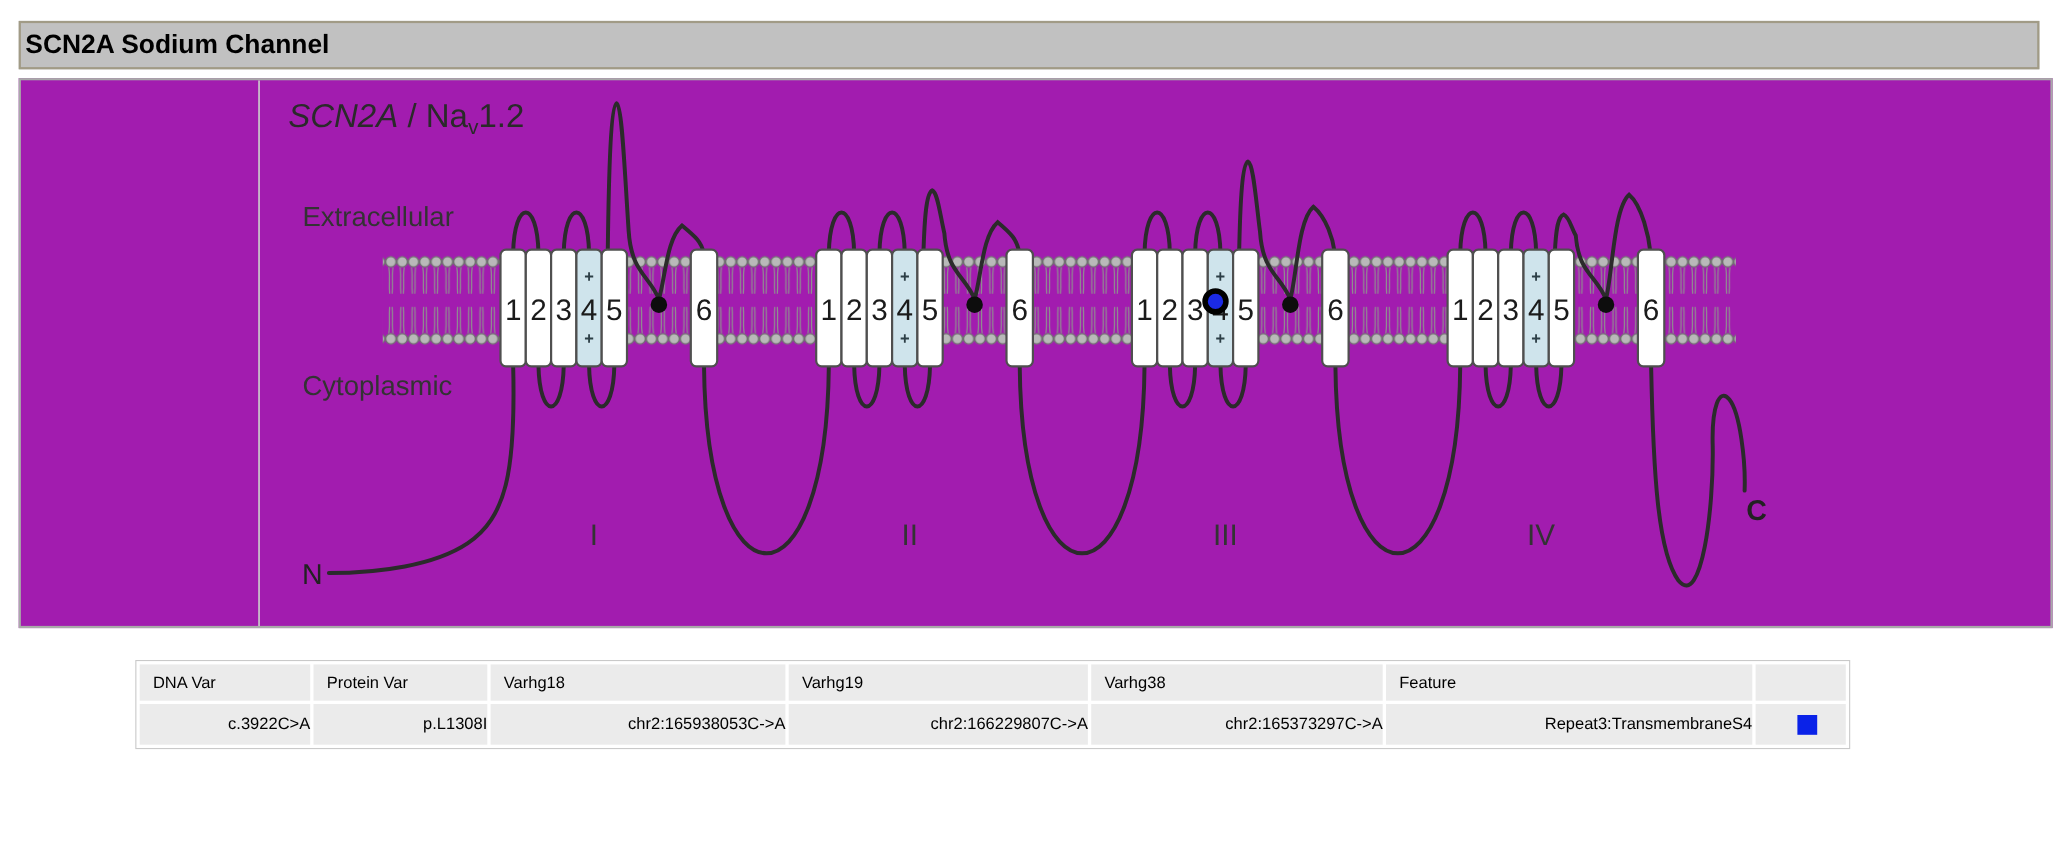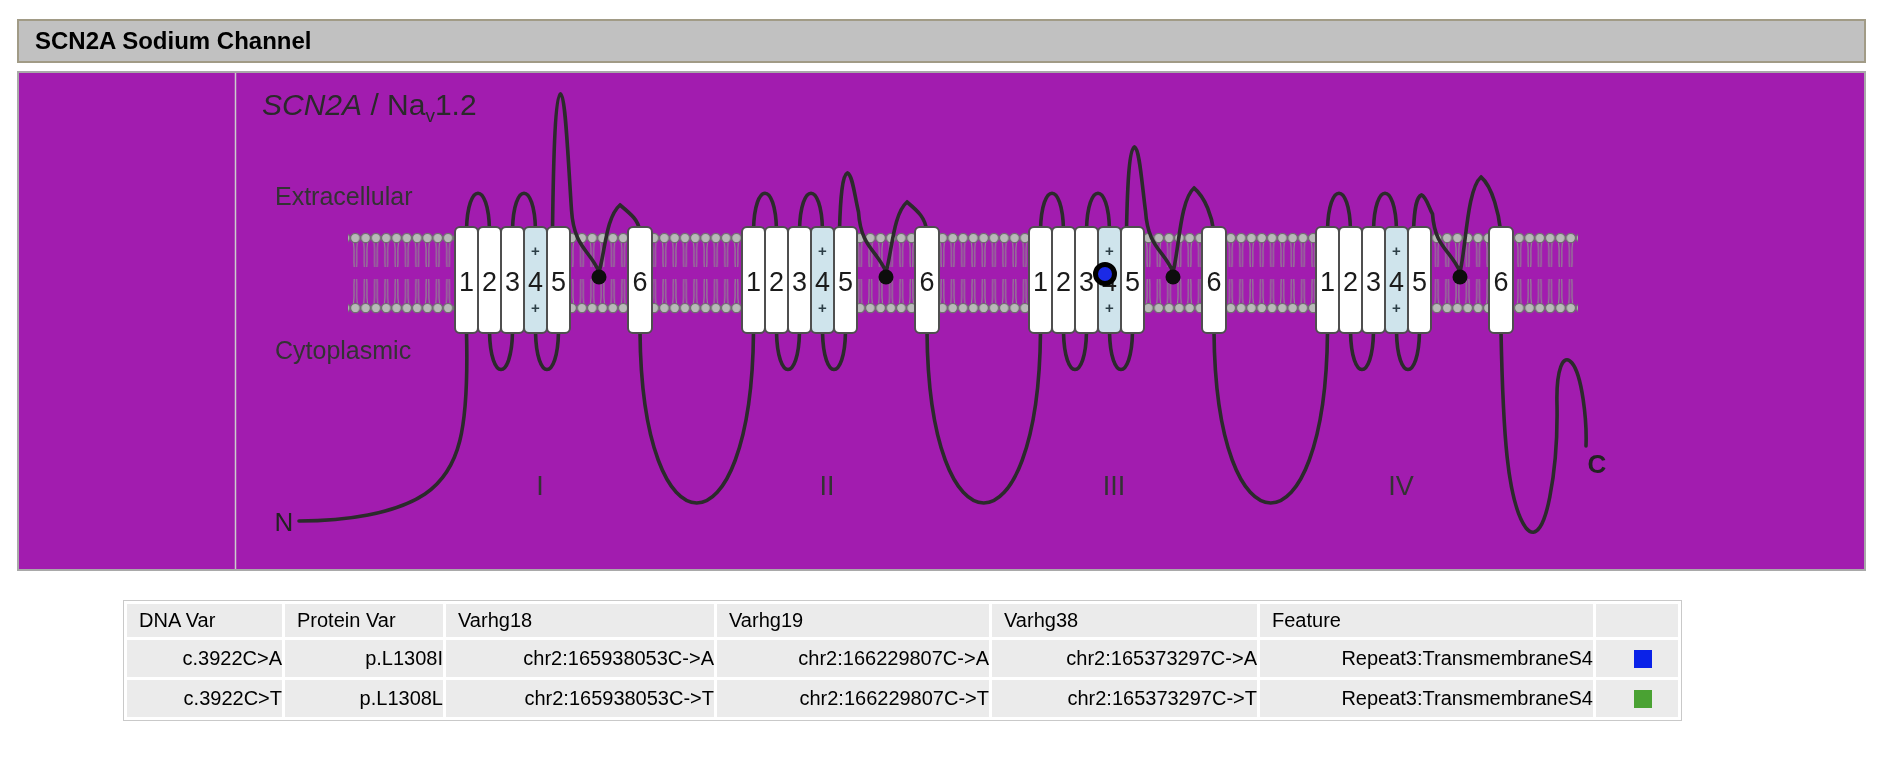--- a/index.html
+++ b/index.html
@@ -1,26 +1,26 @@
 <!DOCTYPE html>
 <html><head>
 <meta charset="utf-8">
 <style>
   html,body{margin:0;padding:0;}
   body{width:1882px;height:782px;background:#ffffff;position:relative;
        font-family:"Liberation Sans",sans-serif;overflow:hidden;}
   .title-bar{position:absolute;left:17px;top:19px;width:1829px;height:40px;
        background:#c1c1c1;border:2px solid #a19b86;color:#000;
-       font-size:24px;font-weight:bold;line-height:40px;padding-left:16px;}
+       font-size:24px;font-weight:bold;line-height:40px;padding-left:4px;}
   .diagram-panel{position:absolute;left:17px;top:71px;width:1845px;height:496px;
        background:#a21caf;border:2px solid #a9a9a9;}
   .diagram-panel svg{display:block;width:1845px;height:496px;}
   .var-table{position:absolute;left:123px;top:600px;border-collapse:separate;
        border-spacing:3px;background:#ffffff;border:1px solid #c9c9c9;}
-  .var-table th,.var-table td{background:#ebebeb;font-size:20px;font-weight:normal;
+  .var-table th,.var-table td{background:#ebebeb;font-size:15px;font-weight:normal;
        text-align:left;padding:0 0 0 12px;white-space:nowrap;color:#000;}
   .var-table th{height:33px;}
   .var-table td{height:37px;text-align:right;}
   .c-dna{width:143px;} .c-prot{width:146px;margin-top:12px;} .c-h18{width:256px;}
   .c-h19{width:260px;margin-top:44px;} .c-h38{width:253px;margin-top:22px;} .c-feat{width:321px;}
   .c-sw{width:70px;padding:0;background:#ffffff;text-align:center;}
   .swatch{width:18px;height:18px;margin:0 auto;}
   svg text{font-family:"Liberation Sans",sans-serif;}
 </style>
 </head>
@@ -194,25 +194,14 @@
       <td>c.3922C&gt;A</td>
       <td>p.L1308I</td>
       <td>chr2:165938053C-&gt;A</td>
       <td>chr2:166229807C-&gt;A</td>
       <td>chr2:165373297C-&gt;A</td>
       <td>Repeat3:TransmembraneS4</td>
       <td class="c-sw">
           <div class="swatch" style="background: rgb(10, 34, 232);"></div>
         </td>
     </tr>
-    <tr>
-      <td>c.3922C&gt;T</td>
-      <td>p.L1308L</td>
-      <td>chr2:165938053C-&gt;T</td>
-      <td>chr2:166229807C-&gt;T</td>
-      <td>chr2:165373297C-&gt;T</td>
-      <td>Repeat3:TransmembraneS4</td>
-      <td class="c-sw">
-          <div class="swatch" style="background: rgb(74, 162, 51);"></div>
-        </td>
-    </tr>
   </tbody>
 </table>
 
 </body></html>

